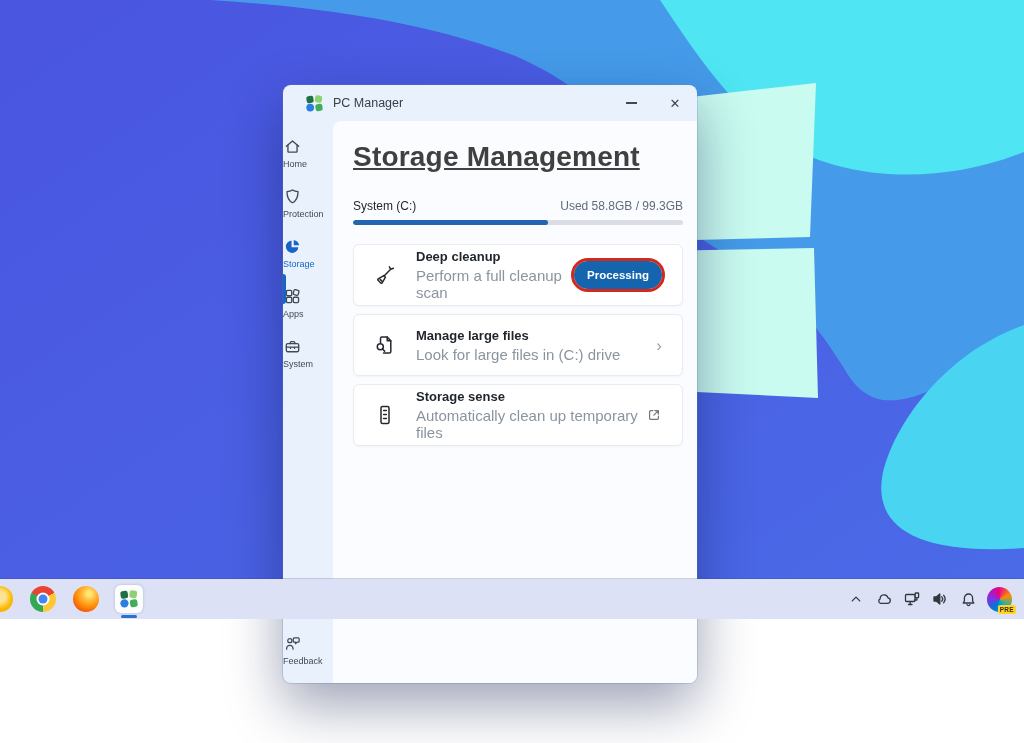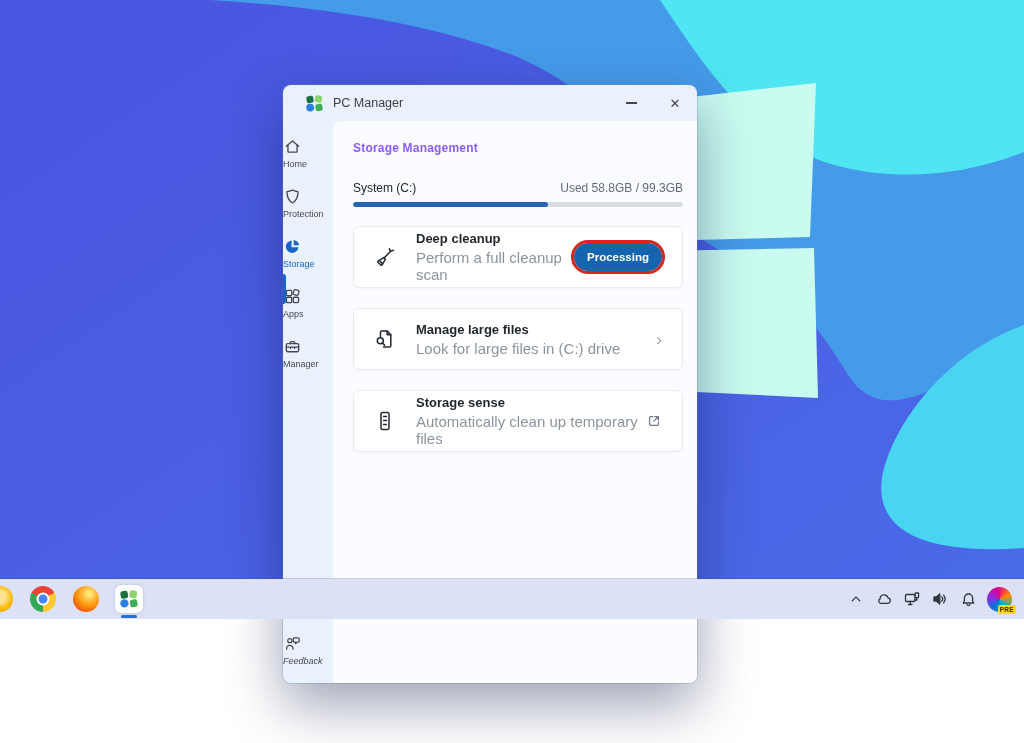--- a/index.html
+++ b/index.html
@@ -51,35 +51,35 @@
   
   .sidebar { position:relative; width:50px; flex:0 0 50px; display:flex; flex-direction:column;
              align-items:center; padding-top:16px; padding-bottom:11px; border-bottom-left-radius:8px; }
   .nav-item { width:50px; height:38px; margin-bottom:12px; display:flex; flex-direction:column;
               align-items:flex-start; justify-content:flex-start; cursor:default; }
   .nav-item svg { flex:0 0 auto; }
   .nav-label { font-size:9px; color:#3f4a55; margin-top:3px; white-space:nowrap; }
   .nav-item.active .nav-label { color:#1665c4; }
   .nav-footer { margin-top:auto; display:flex; flex-direction:column; align-items:center; }
   .nav-footer .nav-item { margin-bottom:12px; }
-  .nav-footer .nav-item:last-child { margin-bottom:0;font-style:italic; }
+  .nav-footer .nav-item:last-child { margin-bottom:0; }
   .active-indicator { position:absolute; left:0; top:153px; width:3px; height:30px;
                       background:#1665c4; border-radius:0 3px 3px 0; }
 
   
   .content { flex:1; background:#fafcff; border-radius:8px 0 8px 0;
              border-bottom-right-radius:8px; padding:20px 14px 0 20px; }
-  .page-title { font-size:12px; font-weight:700; color:#8b5cf6; letter-spacing:.2px; }
+  .page-title { font-size:28px; font-weight:700; color:#404040; letter-spacing:.2px;text-decoration:underline; }
   .disk-row { display:flex; justify-content:space-between; align-items:baseline; margin-top:26px; padding-left:0; }
   .disk-label { font-size:12px; color:#24292e; }
   .disk-usage { font-size:12px; color:#626c77; }
   .progress { margin-top:7px; height:5px; border-radius:3px; background:#dadee4; overflow:hidden; }
   .progress-fill { height:100%; background:#2365ae; border-radius:3px; }
 
-  .cards { margin-top:19px; display:flex; flex-direction:column; gap:20px; padding-right:0; }
+  .cards { margin-top:19px; display:flex; flex-direction:column; gap:8px; padding-right:0; }
   .card { height:62px; background:#ffffff; border:1px solid #e9ebee; border-radius:6px;
           display:flex; align-items:center; box-shadow:0 1px 2px rgba(50,60,80,.04); }
   .card-icon { width:62px; display:flex; align-items:center; justify-content:center; flex:0 0 62px; }
   .card-text { display:flex; flex-direction:column; gap:3px; }
   .card-title { font-size:13px; font-weight:700; color:#1f242a; }
   .card-sub { font-size:15px; color:#8b949e; }
   .card-action { margin-left:auto; margin-right:20px; display:flex; align-items:center; }
   .btn-primary { background:#1464ae; color:#fff; font-size:11.5px; font-weight:600;
                  padding:8px 13px; border:none; border-radius:14px; font-family:"Liberation Sans",sans-serif; }
   .annotated { outline:3px solid #d3281e; outline-offset:0; }
@@ -164,21 +164,21 @@
           </svg>
           <span class="nav-label">Apps</span>
         </div>
 
         <div class="nav-item">
           <svg width="19" height="19" viewBox="0 0 20 20" fill="none" stroke="#404854" stroke-width="1.4" stroke-linecap="round" stroke-linejoin="round">
             <rect x="3.5" y="7" width="13" height="8.5" rx="1.5"></rect>
             <path d="M7.5 7 V6.2 Q7.5 4.9 8.8 4.9 H11.2 Q12.5 4.9 12.5 6.2 V7"></path>
             <path d="M3.5 10.6 H16.5 M7.9 10.6 V12 M12.1 10.6 V12"></path>
           </svg>
-          <span class="nav-label">Manager</span>
+          <span class="nav-label">System</span>
         </div>
 
         <div class="nav-footer">
           <div class="nav-item">
             <svg width="19" height="19" viewBox="0 0 20 20" fill="none" stroke="#404854" stroke-width="1.3" stroke-linejoin="round">
               <circle cx="10" cy="10" r="2.4"></circle>
               <path d="M8.8 3.4 h2.4 l.35 1.8 a5.3 5.3 0 0 1 1.55.9 l1.75-.6 1.2 2.08 -1.4 1.2 a5.3 5.3 0 0 1 0 1.8 l1.4 1.2 -1.2 2.08 -1.75-.6 a5.3 5.3 0 0 1 -1.55.9 l-.35 1.8 h-2.4 l-.35-1.8 a5.3 5.3 0 0 1 -1.55-.9 l-1.75.6 -1.2-2.08 1.4-1.2 a5.3 5.3 0 0 1 0-1.8 l-1.4-1.2 1.2-2.08 1.75.6 a5.3 5.3 0 0 1 1.55-.9 Z"></path>
             </svg>
             <span class="nav-label">Settings</span>
           </div>

